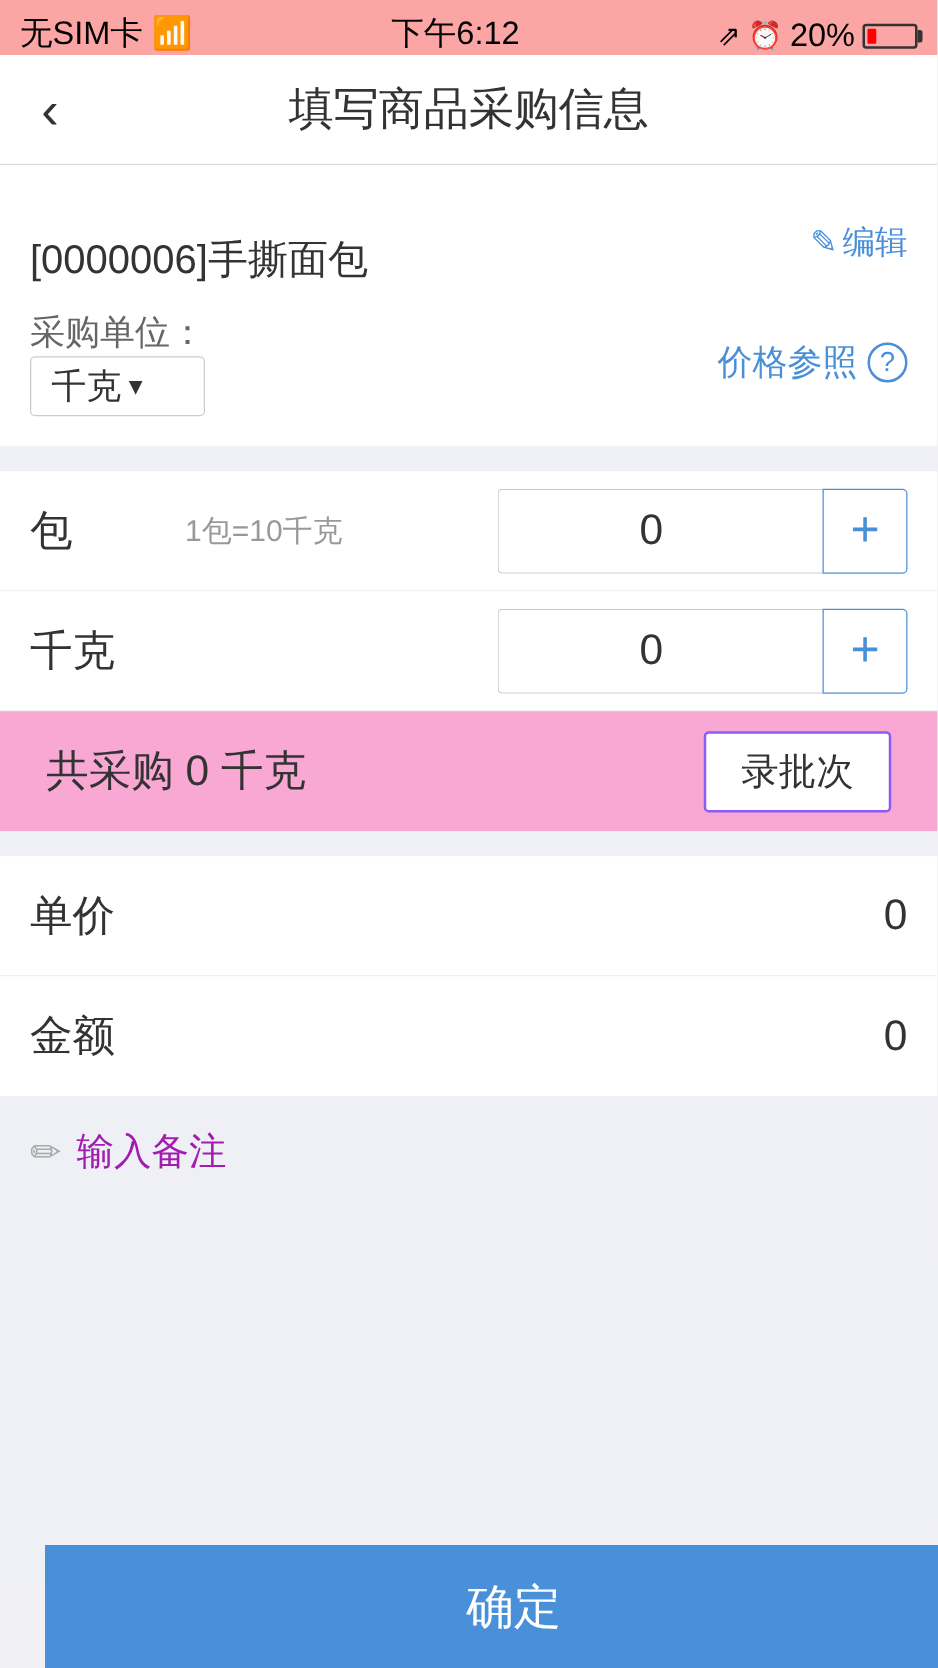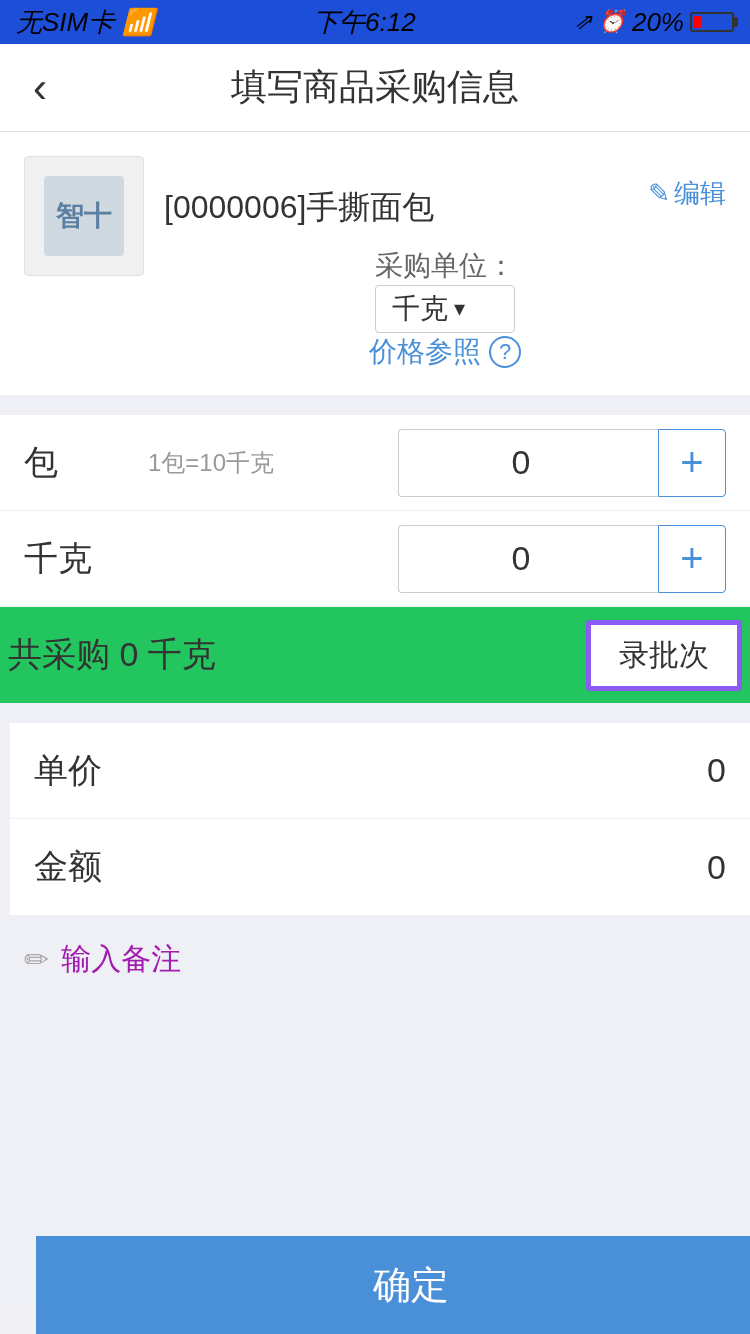--- a/index.html
+++ b/index.html
@@ -8,28 +8,27 @@
       width: 750px;
       min-height: 1334px;
       font-family: -apple-system, "PingFang SC", "Helvetica Neue", sans-serif;
       background: #f0f0f5;
       font-size: 32px;
     }
 
     
     .status-bar {
       display: flex;
-      align-items: center;
+      align-items: flex-end;
       justify-content: space-between;
-      background: #1d4ed8;
+      background: #fca5a5;
       height: 44px;
       padding: 0 16px;
       font-size: 26px;
       color: #000;
-      font-style: italic;
     }
     .status-left { display: flex; align-items: center; gap: 8px; }
     .status-right { display: flex; align-items: center; gap: 6px; }
     .battery-icon {
       display: inline-flex; align-items: center;
     }
     .battery-body {
       width: 44px; height: 20px;
       border: 2px solid #333;
       border-radius: 3px;
@@ -133,21 +132,20 @@
       color: #4a90d9;
       display: flex;
       align-items: center;
       gap: 4px;
       cursor: pointer;
     }
     .unit-row {
       display: flex;
       align-items: center;
       justify-content: space-between;
-      flex-direction: column;
     }
     .unit-label {
       font-size: 28px;
       color: #666;
     }
     .unit-select {
       border: 1px solid #ccc;
       border-radius: 4px;
       padding: 4px 16px;
       font-size: 28px;
@@ -224,43 +222,42 @@
       justify-content: center;
       cursor: pointer;
       border-radius: 0 4px 4px 0;
     }
 
     
     .summary-row {
       display: flex;
       align-items: center;
       justify-content: space-between;
-      padding: 0 8px;
+      padding: 0 37px;
       height: 96px;
-      background: #22c55e;
+      background: #f9a8d4;
     }
     .summary-text {
       font-size: 34px;
       color: #333;
     }
     .batch-btn {
-      border: 5px solid #8b5cf6;
+      border: 2px solid #8b5cf6;
       padding: 10px 28px;
       font-size: 30px;
       color: #333;
       background: #fff;
       border-radius: 4px;
       cursor: pointer;
     }
 
     
     .price-section {
       background: #fff;
       margin-top: 0;
-      margin-left: 10px;
     }
     .price-row {
       display: flex;
       align-items: center;
       justify-content: space-between;
       padding: 0 24px;
       height: 96px;
       border-bottom: 1px solid #f0f0f0;
     }
     .price-label {
@@ -341,25 +338,20 @@
 </div>
 
 <div class="nav-bar">
   <div class="nav-back">
     <span style="font-size:42px; color:#333;">‹</span>
   </div>
   <div class="nav-title">填写商品采购信息</div>
 </div>
 
 <div class="product-card">
-  <div class="product-image">
-    <div class="product-image-inner">
-      <span class="owl-logo">智十</span>
-    </div>
-  </div>
   <div class="product-info">
     <div class="product-name-row">
       <span class="product-name">[0000006]手撕面包</span>
       <span class="edit-btn">
         <span>✎</span>
         <span>编辑</span>
       </span>
     </div>
     <div class="unit-row">
       <div>

